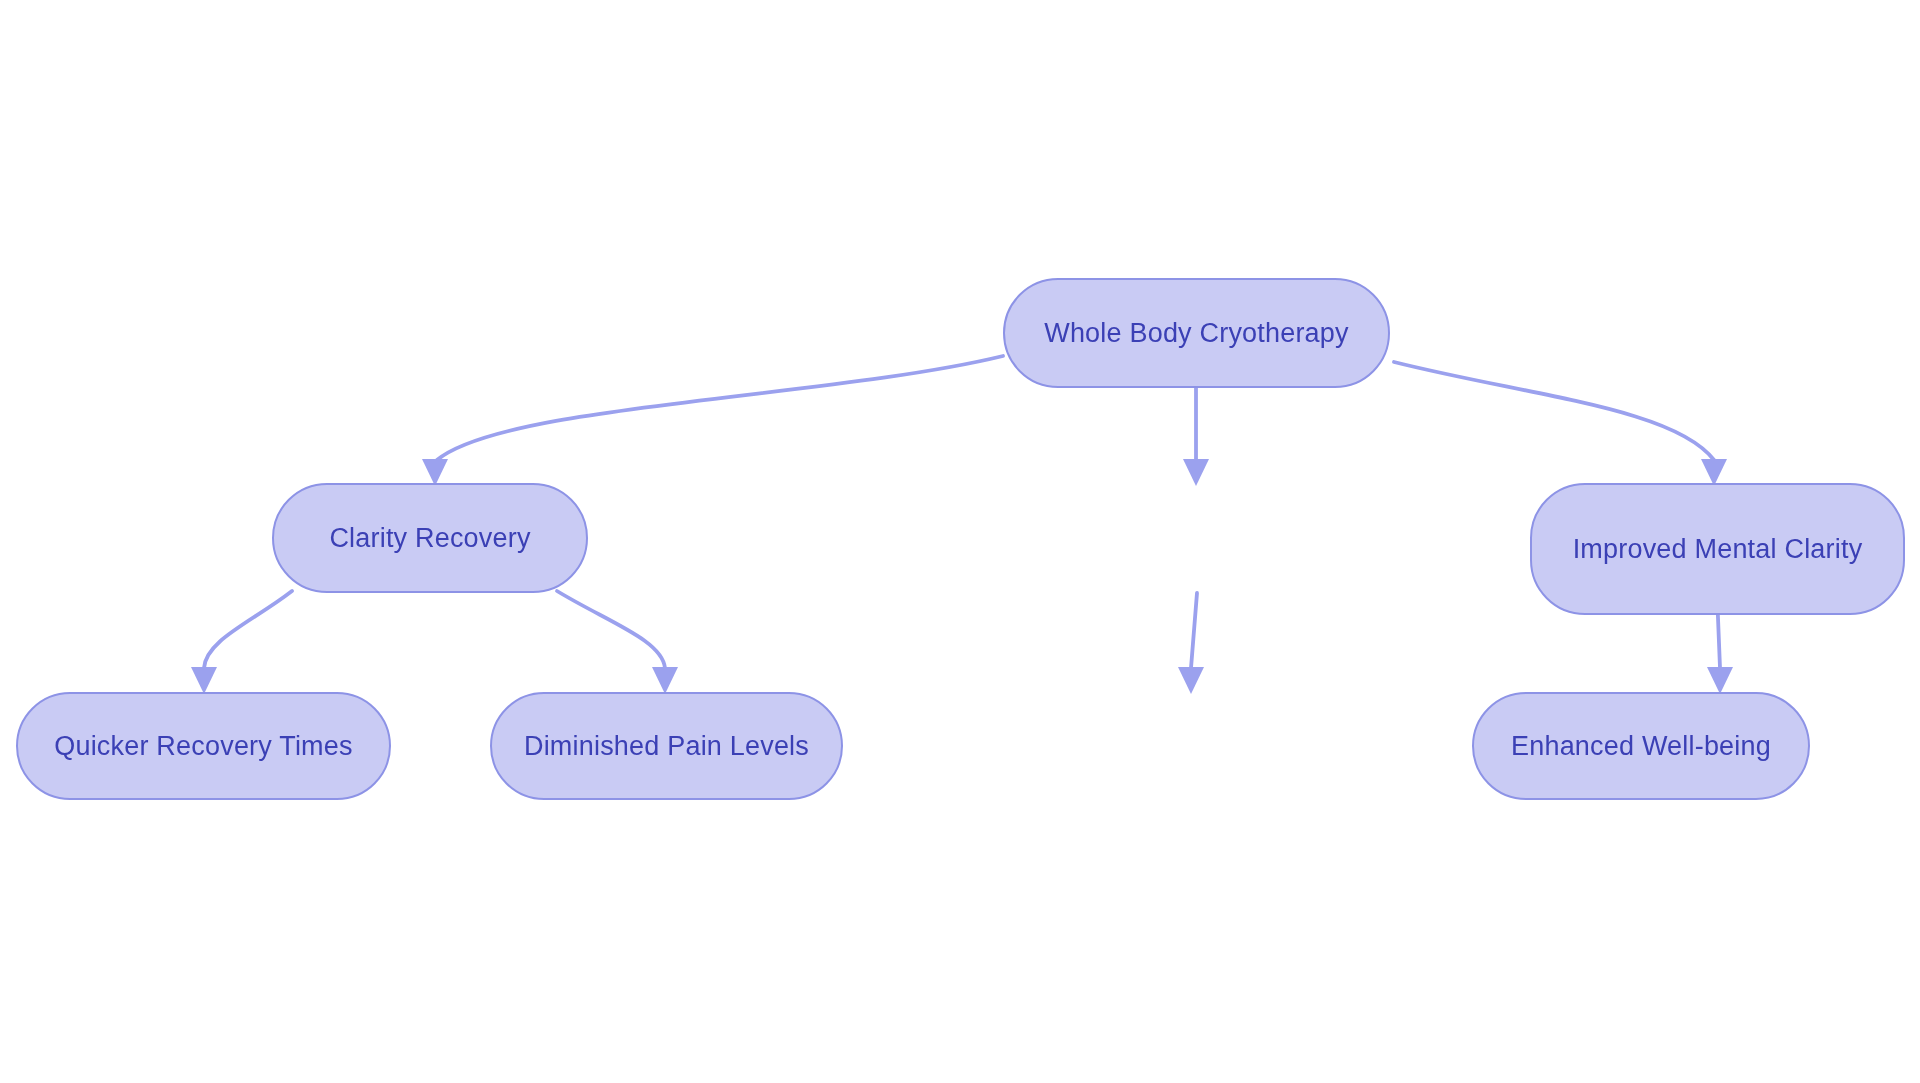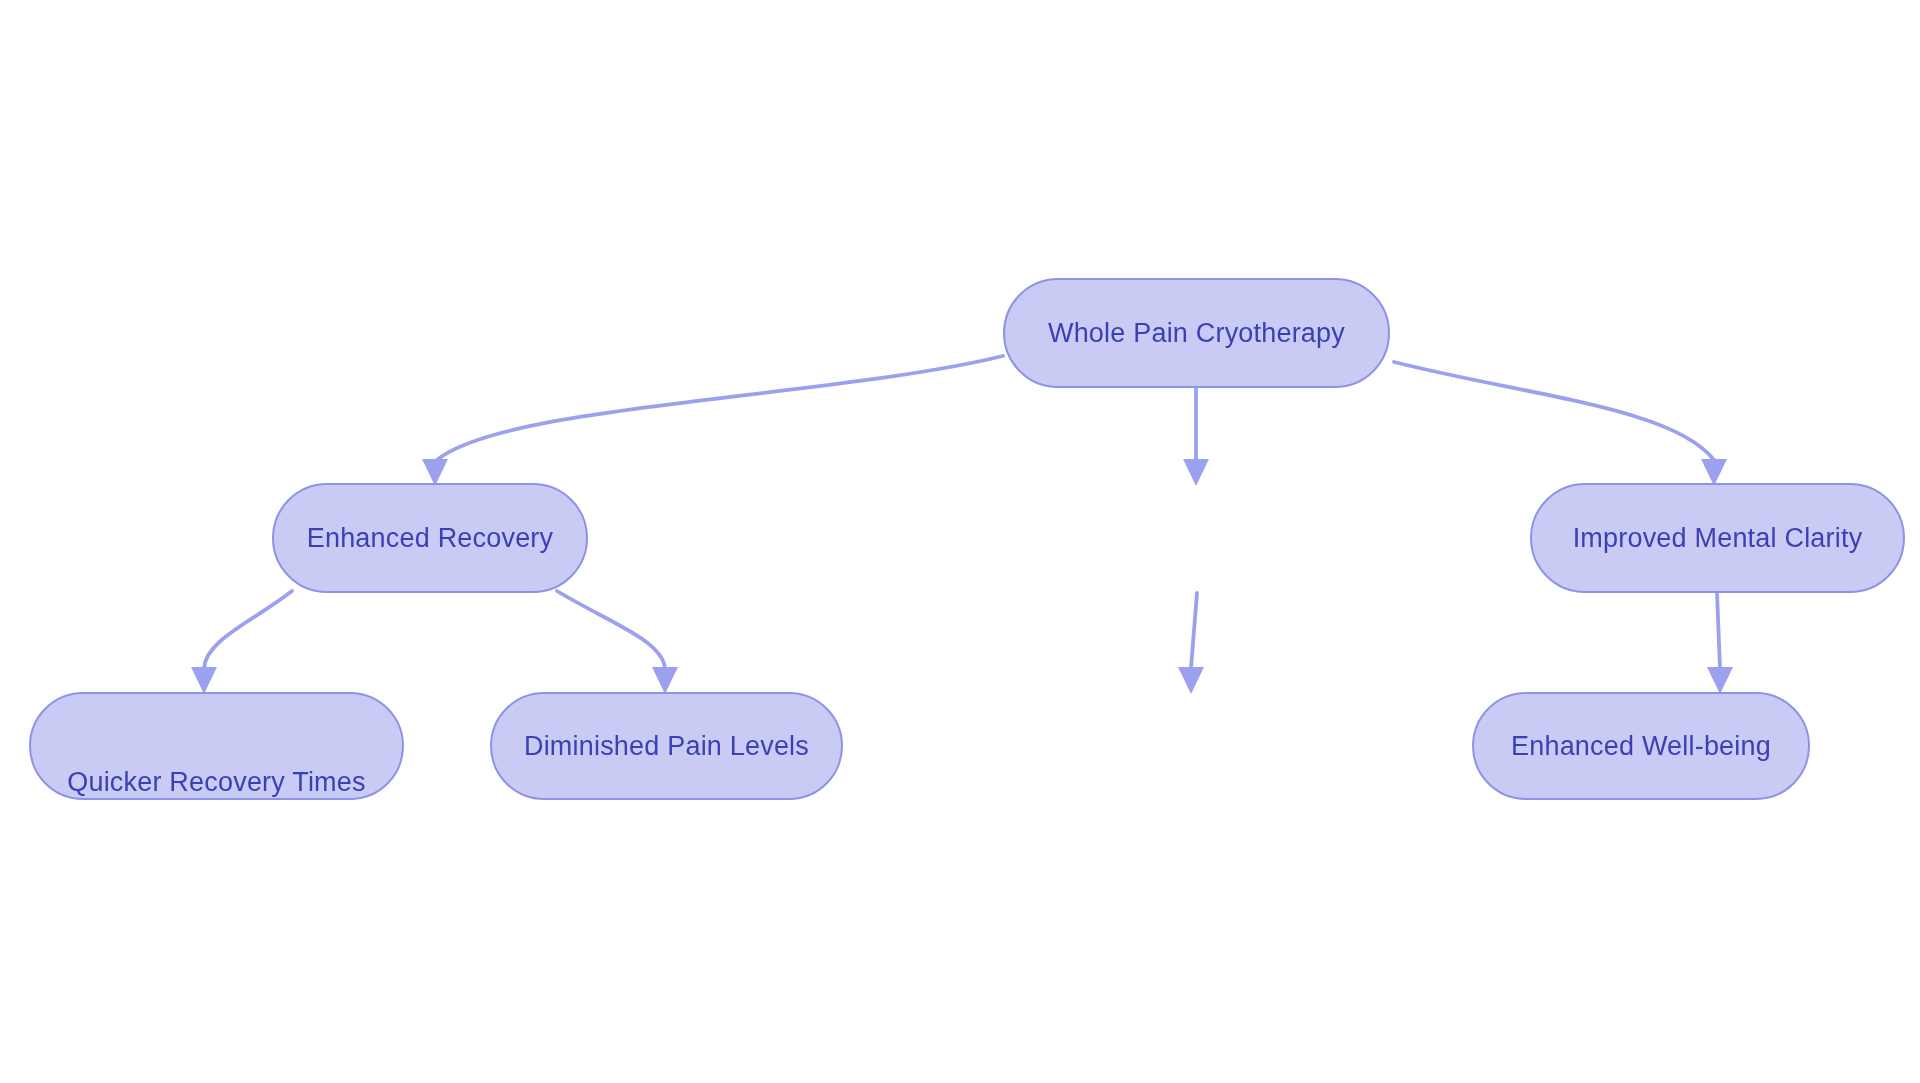--- a/index.html
+++ b/index.html
@@ -44,22 +44,22 @@
     color: #3b40b5;
     font-size: 27px;
     letter-spacing: 0.2px;
     white-space: nowrap;
     text-align: center;
   }
   
   .n-root     { left: 1003px; top: 278px; width: 387px; height: 110px; }
   .n-er       { left: 272px;  top: 483px; width: 316px; height: 110px; }
   .n-ri       { left: 1015px; top: 483px; width: 365px; height: 110px; }
-  .n-imc      { left: 1530px; top: 483px; width: 375px; height: 110px; }
-  .n-qrt      { left: 29px;   top: 692px; width: 375px; height: 108px; align-items: flex-end; }
+  .n-imc      { left: 1530px; top: 483px; width: 375px; height: 132px; }
+  .n-qrt      { left: 16px;   top: 692px; width: 375px; height: 108px; }
   .n-dpl      { left: 490px;  top: 692px; width: 353px; height: 108px; }
   .n-lpc      { left: 940px;  top: 692px; width: 500px; height: 108px; }
   .n-ewb      { left: 1472px; top: 692px; width: 338px; height: 108px; }
 </style>
 </head>
 <body>
 
 <div class="canvas">
 
   <svg class="edges" viewBox="0 0 1920 1083" xmlns="http://www.w3.org/2000/svg">
@@ -80,25 +80,25 @@
     <polygon class="arrowhead" points="652,667 678,667 665,694"></polygon>
 
     <path class="edge" d="M 1197 593 L 1191 668"></path>
     <polygon class="arrowhead" points="1178,667 1204,667 1191,694"></polygon>
 
     <path class="edge" d="M 1717 593 L 1720 668"></path>
     <polygon class="arrowhead" points="1707,667 1733,667 1720,694"></polygon>
   </svg>
 
   <div class="node n-root">
-    <span>Whole Pain Cryotherapy</span>
+    <span>Whole Body Cryotherapy</span>
   </div>
 
   <div class="node n-er">
-    <span>Enhanced Recovery</span>
+    <span>Clarity Recovery</span>
   </div>
 
 
   <div class="node n-imc">
     <span>Improved Mental Clarity</span>
   </div>
 
   <div class="node n-qrt">
     <span>Quicker Recovery Times</span>
   </div>

